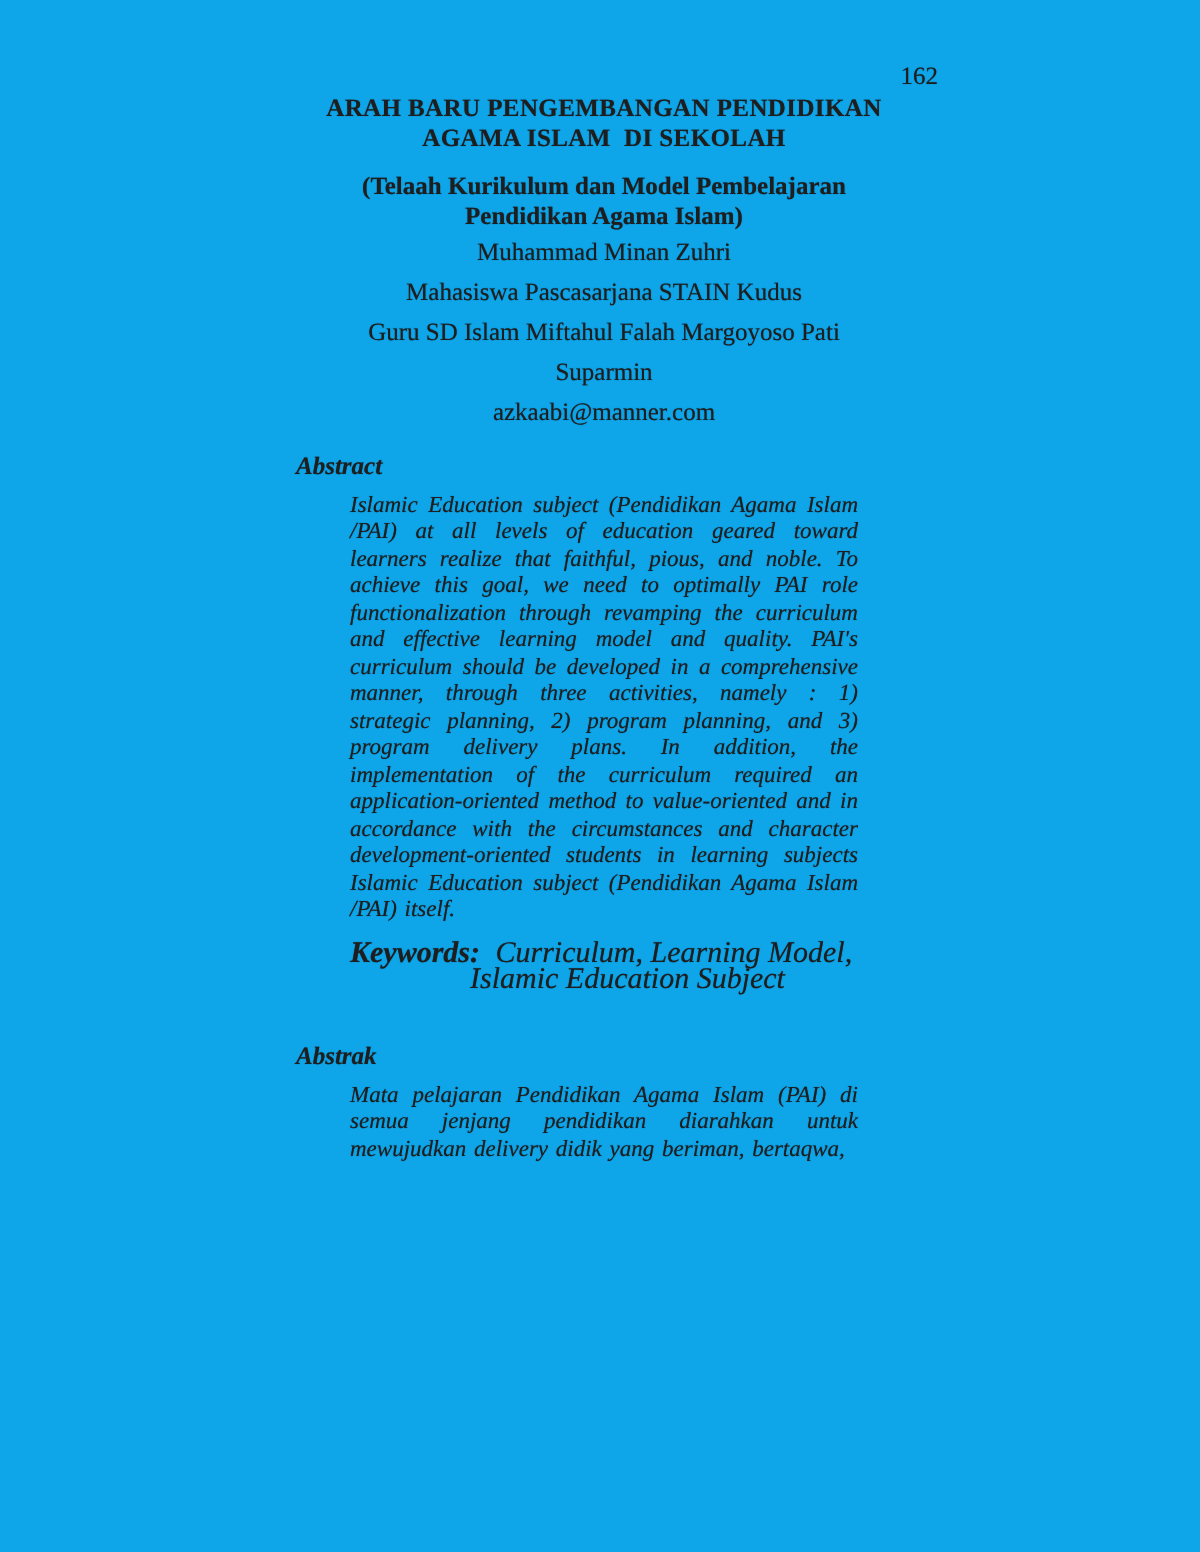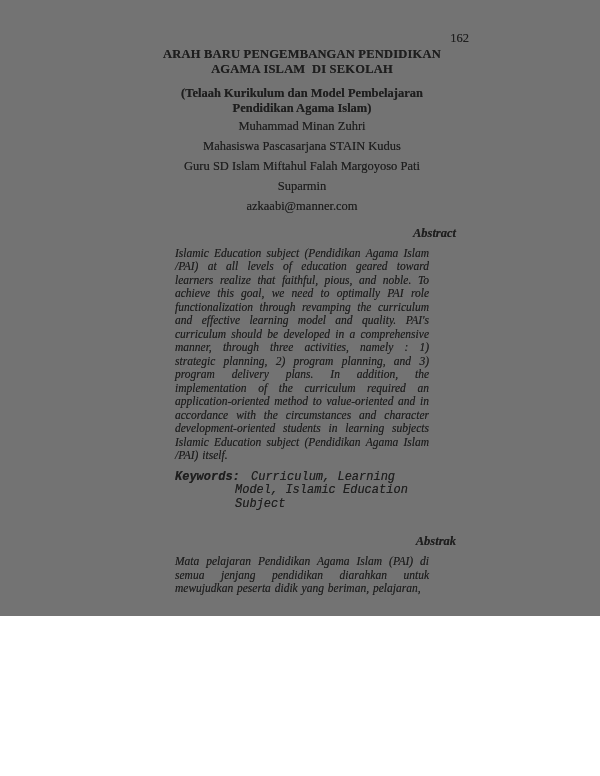--- a/index.html
+++ b/index.html
@@ -4,22 +4,22 @@
 <style>
   * { box-sizing: border-box; }
   html, body {
     margin: 0;
     padding: 0;
     background: #ffffff;
   }
   .page {
     position: relative;
     width: 600px;
-    height: 616px;
-    background: #737373;
+    height: 776px;
+    background: #0ea5e9;
     font-family: "Liberation Serif", serif;
     color: #1e1e1e;
     overflow: hidden;
     text-shadow: 0 0 0.45px rgba(20,20,20,0.6);
   }
   .page-number {
     position: absolute;
     top: 31px;
     right: 131px;
     font-size: 12.5px;
@@ -55,44 +55,43 @@
   }
   .authors p {
     margin: 0 0 5.5px 0;
     line-height: 14.5px;
   }
   .section-heading {
     margin: 12px 0 0 0;
     font-size: 12.5px;
     font-weight: bold;
     font-style: italic;
-    text-align: right;
+    text-align: left;
     line-height: 15px;
   }
   .section-heading.abstrak {
     margin-top: 23px;
   }
   .abstract-body {
     width: 254px;
     margin: 6px auto 0 auto;
     font-size: 11.5px;
     font-style: italic;
     line-height: 13.5px;
     text-align: justify;
     word-spacing: 1px;
   }
   .keywords {
     width: 254px;
     margin: 8px auto 0 auto;
-    font-size: 12px;
+    font-size: 15px;
     font-style: italic;
     line-height: 13.5px;
     padding-left: 60px;
     text-indent: -60px;
-    font-family: Liberation Mono, monospace;
   }
   .kw-label {
     font-weight: bold;
     margin-right: 4px;
   }
 </style>
 </head>
 <body>
 
 <div class="page">
@@ -119,16 +118,16 @@
 
     <p class="abstract-body">Islamic Education subject (Pendidikan Agama Islam /PAI) at all levels of education geared toward learners realize that faithful, pious, and noble. To achieve this goal, we need to optimally PAI role functionalization through revamping the curriculum and effective learning model and quality. PAI's curriculum should be developed in a comprehensive manner, through three activities, namely : 1) strategic planning, 2) program planning, and 3) program delivery plans. In addition, the implementation of the curriculum required an application-oriented method to value-oriented and in accordance with the circumstances and character development-oriented students in learning subjects Islamic Education subject (Pendidikan Agama Islam /PAI) itself.</p>
 
     <p class="keywords">
       <span class="kw-label">Keywords:</span>
       <span class="kw-value">Curriculum, Learning Model, Islamic Education Subject</span>
     </p>
 
     <h3 class="section-heading abstrak">Abstrak</h3>
 
-    <p class="abstract-body">Mata pelajaran Pendidikan Agama Islam (PAI) di semua jenjang pendidikan diarahkan untuk mewujudkan peserta didik yang beriman, pelajaran,</p>
+    <p class="abstract-body">Mata pelajaran Pendidikan Agama Islam (PAI) di semua jenjang pendidikan diarahkan untuk mewujudkan delivery didik yang beriman, bertaqwa,</p>
 
   </div>
 </div>
 
 </body></html>

